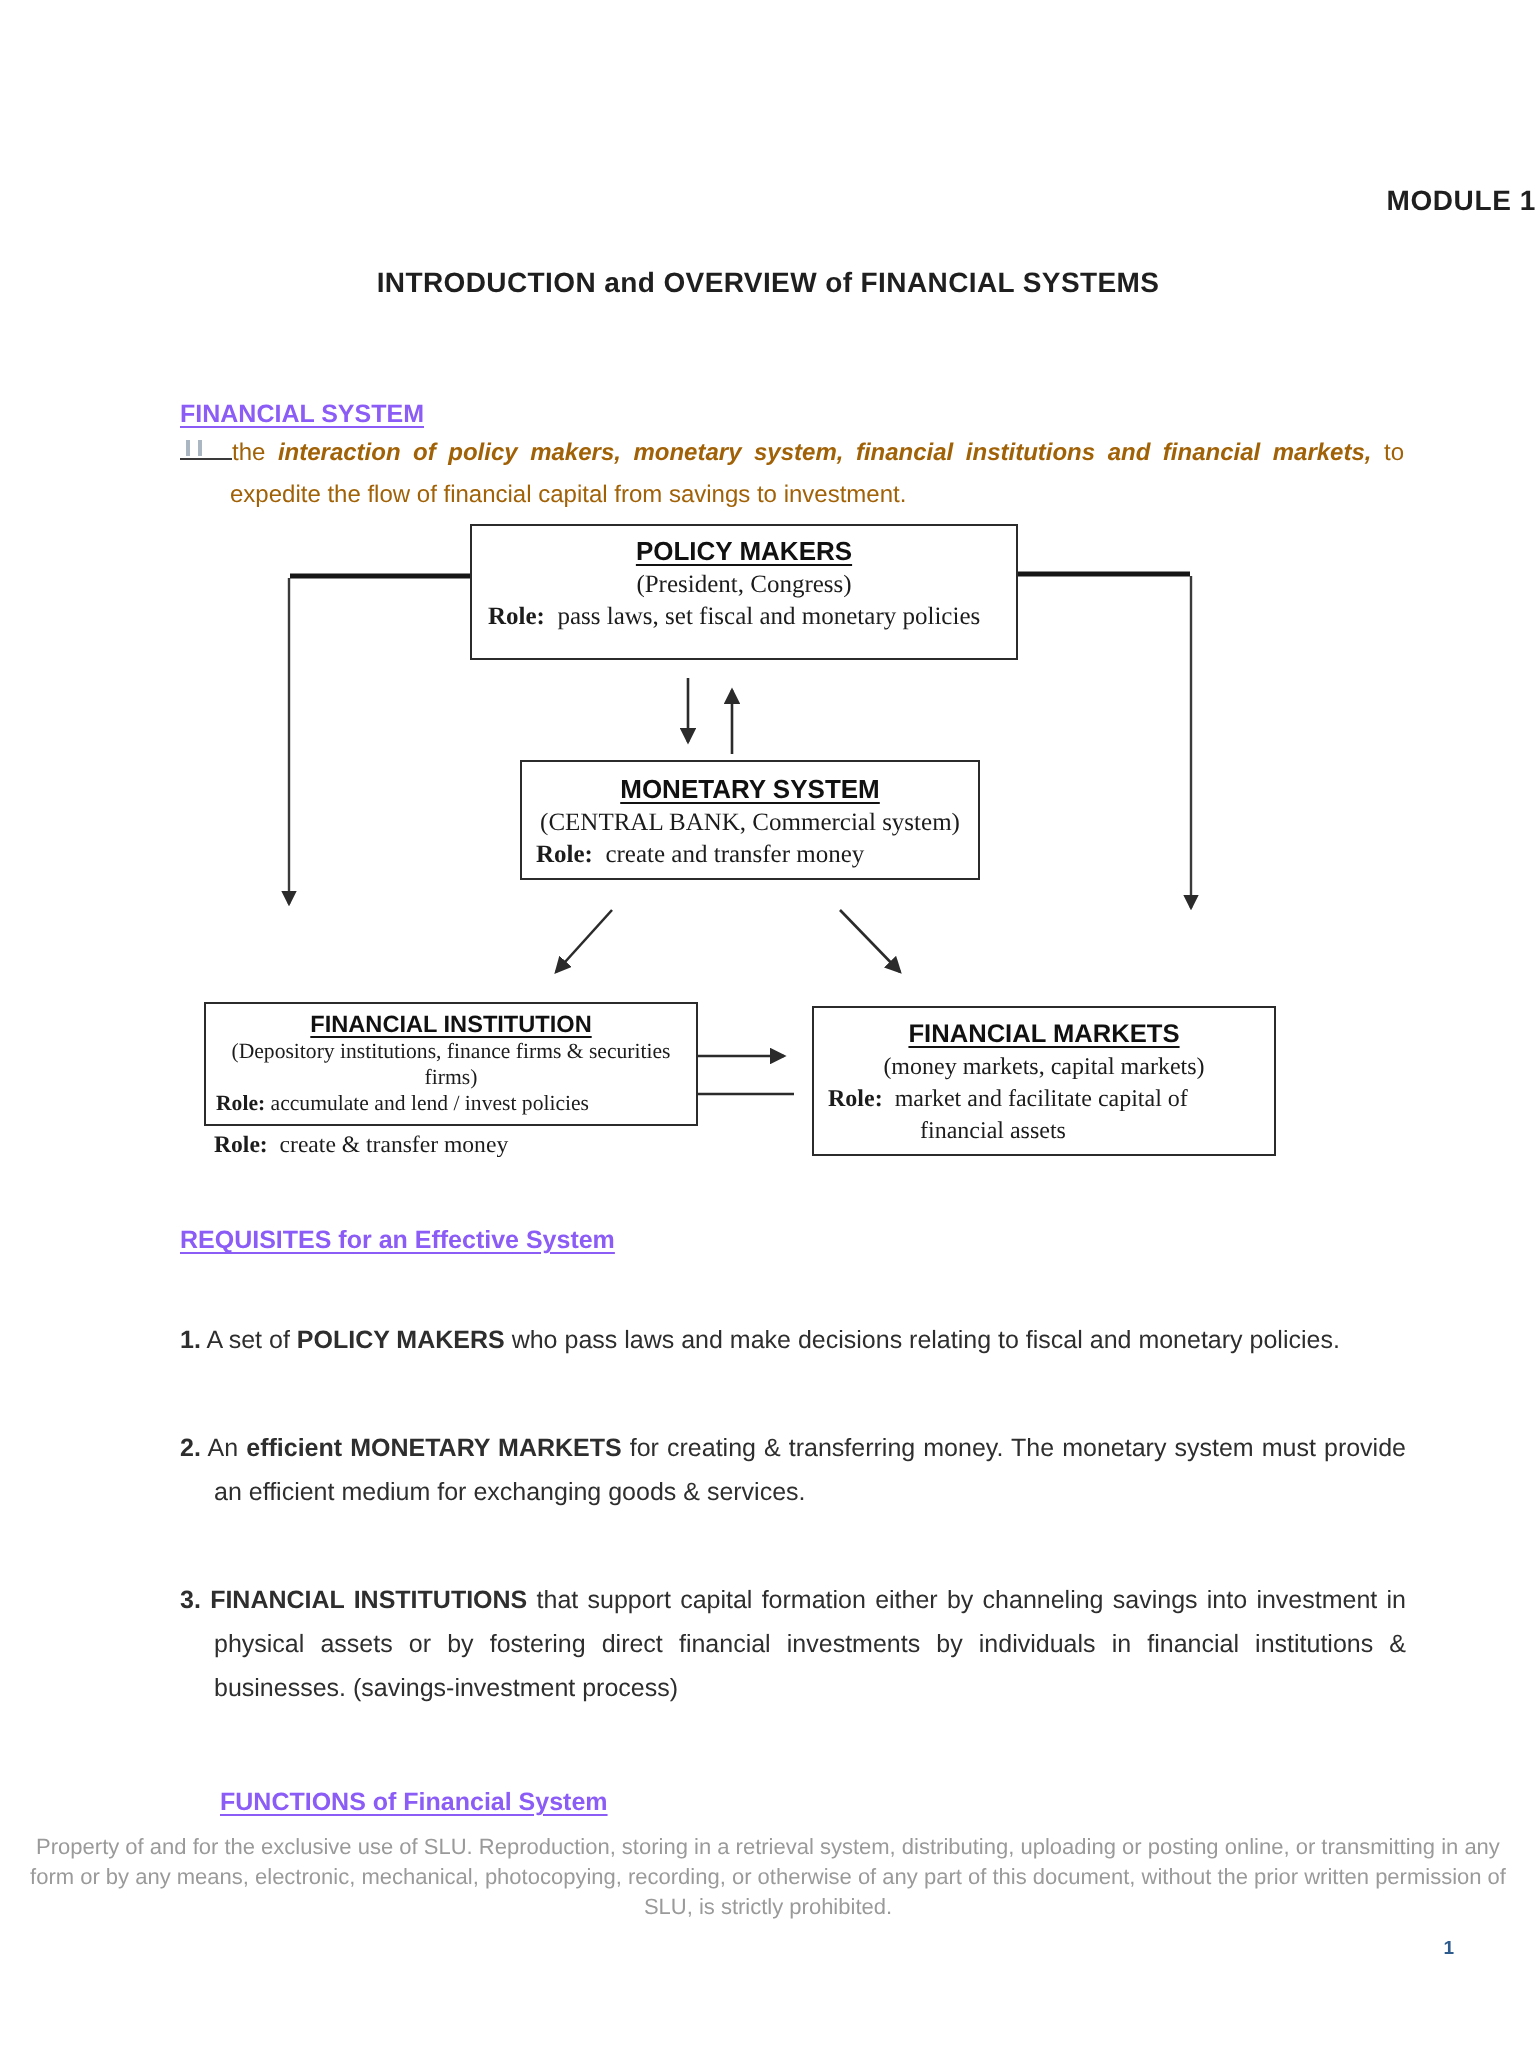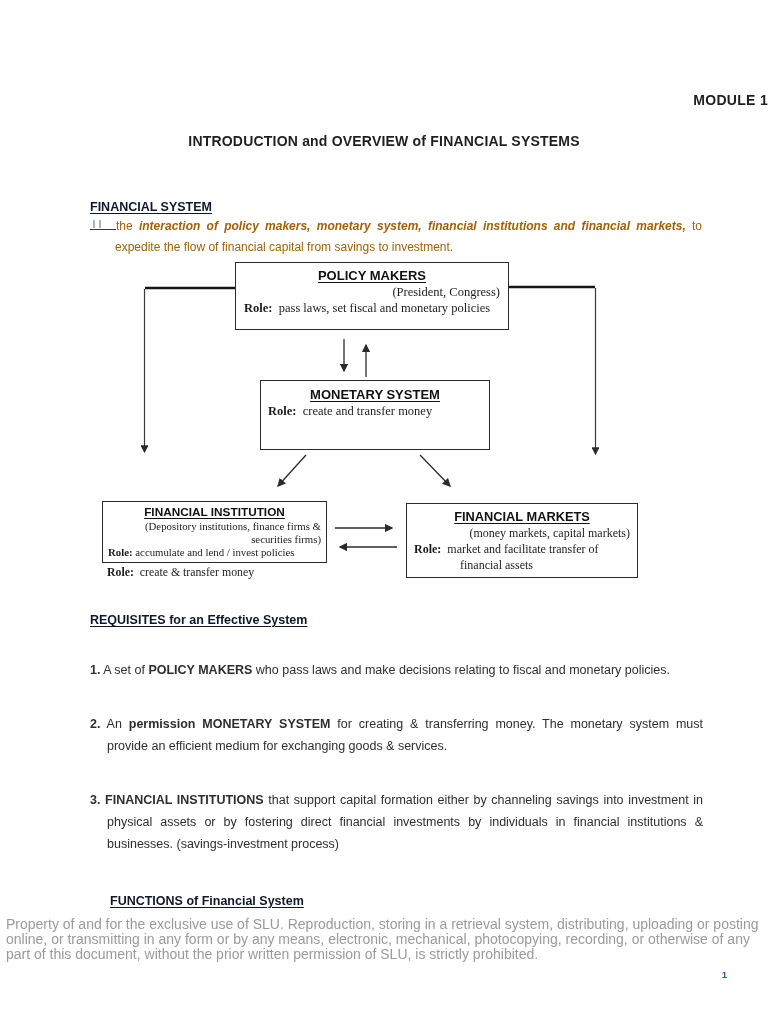--- a/index.html
+++ b/index.html
@@ -5,63 +5,63 @@
   html,body{margin:0;padding:0;background:#ffffff;}
   .page{
     position:relative;width:768px;height:1024px;background:#ffffff;overflow:hidden;
     font-family:"Liberation Sans",sans-serif;color:#2e2e2e;
   }
   
   .doc-title{position:absolute;left:0;top:92px;width:768px;text-align:right;
     font-size:14px;font-weight:bold;color:#1f1f1f;letter-spacing:.3px;}
   .doc-subtitle{position:absolute;left:0;top:133px;width:768px;text-align:center;
     font-size:14px;font-weight:bold;color:#1f1f1f;letter-spacing:.2px;}
-  .sec-heading{font-size:12.5px;font-weight:bold;color:#0f172a;
+  .sec-heading{font-size:12.5px;font-weight:bold;color:#8b5cf6;
     text-decoration:underline;text-underline-offset:2px;}
   
   .fs-section{position:absolute;left:90px;top:200px;width:612px;}
   .fs-def{margin-top:2px;font-size:12px;line-height:21px;text-align:justify;
     padding-left:25px;text-indent:-25px;color:#a16207;}
   .fs-def .em{font-weight:bold;font-style:italic;}
   .blank{display:inline-block;width:26px;height:11px;border-bottom:1.2px solid #3a3a3a;
     vertical-align:baseline;position:relative;}
   .blank i{position:absolute;bottom:1px;width:1.5px;height:8px;background:#aab6c2;}
   .blank i.t1{left:3px;} .blank i.t2{left:9px;}
   
   .diagram-box{position:absolute;border:1.5px solid #2b2b2b;background:#fff;
     font-family:"Liberation Serif",serif;color:#1c1c1c;box-sizing:border-box;}
   .diagram-box .bx-title{font-family:"Liberation Sans",sans-serif;font-weight:bold;
     text-align:center;text-decoration:underline;text-underline-offset:2px;color:#111;}
-  .diagram-box .bx-sub{text-align:right;}
+  .diagram-box .bx-sub{text-align:center;}
   .diagram-box .bx-role{text-align:left;}
   .role-label{font-weight:bold;}
   .box-pm{left:235px;top:262px;width:274px;height:68px;padding:5px 8px 0 8px;font-size:12.5px;line-height:16px;}
   .box-pm .bx-title{font-size:13px;}
-  .box-ms{left:260px;top:380px;width:230px;height:70px;padding:6px 7px 0 7px;font-size:12.5px;line-height:16px;}
+  .box-ms{left:260px;top:380px;width:230px;height:60px;padding:6px 7px 0 7px;font-size:12.5px;line-height:16px;}
   .box-ms .bx-title{font-size:13px;}
-  .box-fi{left:102px;top:501px;width:225px;height:62px;padding:3px 5px 0 5px;font-size:10.8px;line-height:13px;}
+  .box-fi{left:102px;top:501px;width:247px;height:62px;padding:3px 5px 0 5px;font-size:10.8px;line-height:13px;}
   .box-fi .bx-title{font-size:11.8px;line-height:15px;}
   .box-fm{left:406px;top:503px;width:232px;height:75px;padding:5px 7px 0 7px;font-size:12px;line-height:16px;}
   .box-fm .bx-title{font-size:12.8px;}
   .box-fm .bx-role{padding-left:46px;text-indent:-46px;}
   .diagram-note{position:absolute;left:107px;top:565px;font-family:"Liberation Serif",serif;
     font-size:11.8px;color:#1c1c1c;}
   .diagram-svg{position:absolute;left:0;top:0;width:768px;height:620px;pointer-events:none;}
   
   .req-section{position:absolute;left:90px;top:613px;width:613px;}
   .req-list{margin-top:8px;}
   .list-item{font-size:12.5px;line-height:22px;text-align:justify;
     padding-left:17px;text-indent:-17px;margin-bottom:17px;color:#2e2e2e;margin-top:32px;}
   .list-item .num{font-weight:bold;}
   .list-item .b{font-weight:bold;}
   
   .functions-heading{position:absolute;left:90px;top:894px;padding-left:20px;}
   
-  .footer{position:absolute;left:6px;top:917px;width:756px;
-    font-size:14px;line-height:15px;color:#9a9a9a;}
+  .footer{position:absolute;left:6px;top:917px;width:756px;text-align:center;
+    font-size:11px;line-height:15px;color:#9a9a9a;}
   .page-num{position:absolute;right:41px;top:969px;font-size:9.5px;font-weight:bold;color:#2e5b8d;}
 </style>
 </head>
 <body>
 
 <div class="page">
 
   <div class="doc-title">MODULE 1</div>
   <div class="doc-subtitle">INTRODUCTION and OVERVIEW of FINANCIAL SYSTEMS</div>
 
@@ -91,42 +91,43 @@
   </svg>
 
   <div class="diagram-box box-pm">
     <div class="bx-title">POLICY MAKERS</div>
     <div class="bx-sub">(President, Congress)</div>
     <div class="bx-role"><span class="role-label">Role:</span>&nbsp;&nbsp;<span>pass laws, set fiscal and monetary policies</span></div>
   </div>
 
   <div class="diagram-box box-ms">
     <div class="bx-title">MONETARY SYSTEM</div>
+    <div class="bx-sub">(CENTRAL BANK, Commercial system)</div>
     <div class="bx-role"><span class="role-label">Role:</span>&nbsp;&nbsp;<span>create and transfer money</span></div>
   </div>
 
   <div class="diagram-box box-fi">
     <div class="bx-title">FINANCIAL INSTITUTION</div>
     <div class="bx-sub">(Depository institutions, finance firms &amp; securities firms)</div>
     <div class="bx-role"><span class="role-label">Role:</span> <span>accumulate and lend / invest policies</span></div>
   </div>
 
   <div class="diagram-box box-fm">
     <div class="bx-title">FINANCIAL MARKETS</div>
     <div class="bx-sub">(money markets, capital markets)</div>
-    <div class="bx-role"><span class="role-label">Role:</span>&nbsp;&nbsp;<span>market and facilitate transfer of financial assets</span></div>
+    <div class="bx-role"><span class="role-label">Role:</span>&nbsp;&nbsp;<span>market and facilitate capital of financial assets</span></div>
   </div>
 
   <div class="diagram-note"><span class="role-label">Role:</span>&nbsp;&nbsp;<span>create &amp; transfer money</span></div>
 
   <div class="req-section">
     <div class="sec-heading">REQUISITES for an Effective System</div>
     <div class="req-list">
       <div class="list-item"><span class="num">1.</span> <span>A set of </span><span class="b">POLICY MAKERS</span><span> who pass laws and make decisions relating to fiscal and monetary policies.</span></div>
-      <div class="list-item"><span class="num">2.</span> <span>An </span><span class="b">permission MONETARY SYSTEM</span><span> for creating &amp; transferring money. The monetary system must provide an efficient medium for exchanging goods &amp; services.</span></div>
+      <div class="list-item"><span class="num">2.</span> <span>An </span><span class="b">efficient MONETARY MARKETS</span><span> for creating &amp; transferring money. The monetary system must provide an efficient medium for exchanging goods &amp; services.</span></div>
       <div class="list-item"><span class="num">3.</span> <span></span><span class="b">FINANCIAL INSTITUTIONS</span><span> that support capital formation either by channeling savings into investment in physical assets or by fostering direct financial investments by individuals in financial institutions &amp; businesses. (savings-investment process)</span></div>
     </div>
   </div>
 
   <div class="functions-heading sec-heading">FUNCTIONS of Financial System</div>
 
   <div class="footer">Property of and for the exclusive use of SLU. Reproduction, storing in a retrieval system, distributing, uploading or posting online, or transmitting in any form or by any means, electronic, mechanical, photocopying, recording, or otherwise of any part of this document, without the prior written permission of SLU, is strictly prohibited.</div>
   <div class="page-num">1</div>
 
 </div>

